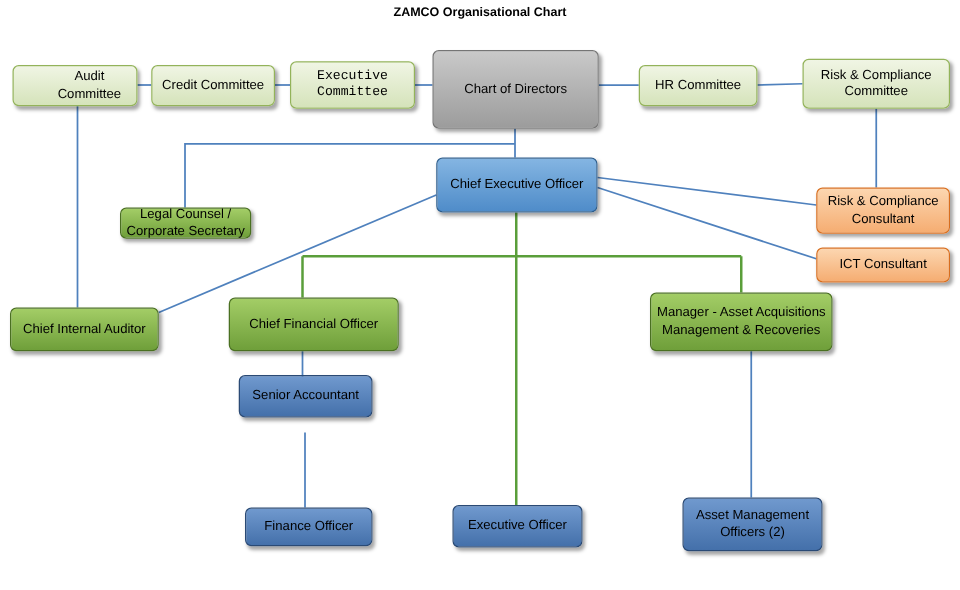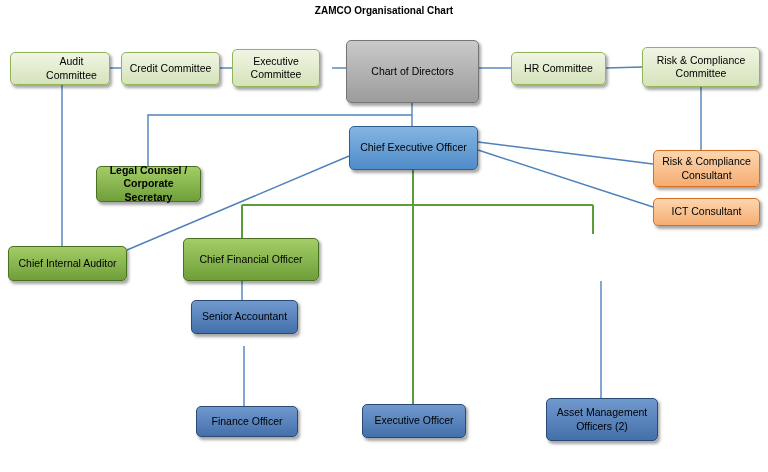--- a/index.html
+++ b/index.html
@@ -49,36 +49,38 @@
     <g stroke="#5a9e3a" stroke-width="2" fill="none">
       <line x1="413" y1="170" x2="413" y2="404"></line>
       <line x1="242" y1="205" x2="593" y2="205"></line>
       <line x1="242" y1="205" x2="242" y2="238"></line>
       <line x1="593" y1="205" x2="593" y2="234"></line>
     </g>
   </svg>
 
   <div class="node committee" style="left:10px;top:52px;width:100px;height:33px;padding-left:27px;">Audit Committee</div>
   <div class="node committee" style="left:121px;top:52px;width:99px;height:33px;">Credit Committee</div>
-  <div class="node committee" style="left:232px;top:49px;width:88px;height:38px;">Executive
+  <div class="node committee" style="left:232px;top:49px;width:100px;height:38px;font-family:Liberation Mono, monospace;">Executive
 Committee</div>
   <div class="node board" style="left:346px;top:40px;width:133px;height:63px;">Chart of Directors</div>
   <div class="node committee" style="left:511px;top:52px;width:95px;height:33px;">HR Committee</div>
   <div class="node committee" style="left:642px;top:47px;width:118px;height:40px;">Risk &amp; Compliance
 Committee</div>
 
   <div class="node ceo" style="left:349px;top:126px;width:129px;height:44px;">Chief Executive Officer</div>
-  <div class="node green" style="left:96px;top:166px;width:105px;height:36px;font-weight:bold;">Legal Counsel /
+  <div class="node green" style="left:96px;top:166px;width:105px;height:25px;">Legal Counsel /
 Corporate Secretary</div>
   <div class="node orange" style="left:653px;top:150px;width:107px;height:37px;">Risk &amp; Compliance
 Consultant</div>
   <div class="node orange" style="left:653px;top:198px;width:107px;height:28px;">ICT Consultant</div>
 
   <div class="node green" style="left:8px;top:246px;width:119px;height:35px;">Chief Internal Auditor</div>
   <div class="node green" style="left:183px;top:238px;width:136px;height:43px;">Chief Financial Officer</div>
+  <div class="node green" style="left:520px;top:234px;width:146px;height:47px;">Manager - Asset Acquisitions
+Management &amp; Recoveries</div>
 
   <div class="node blue" style="left:191px;top:300px;width:107px;height:34px;">Senior Accountant</div>
   <div class="node blue" style="left:196px;top:406px;width:102px;height:31px;">Finance Officer</div>
   <div class="node blue" style="left:362px;top:404px;width:104px;height:34px;">Executive Officer</div>
   <div class="node blue" style="left:546px;top:398px;width:112px;height:43px;text-align:center;">Asset Management
 Officers (2)</div>
 
 </div>
 
 </body></html>

